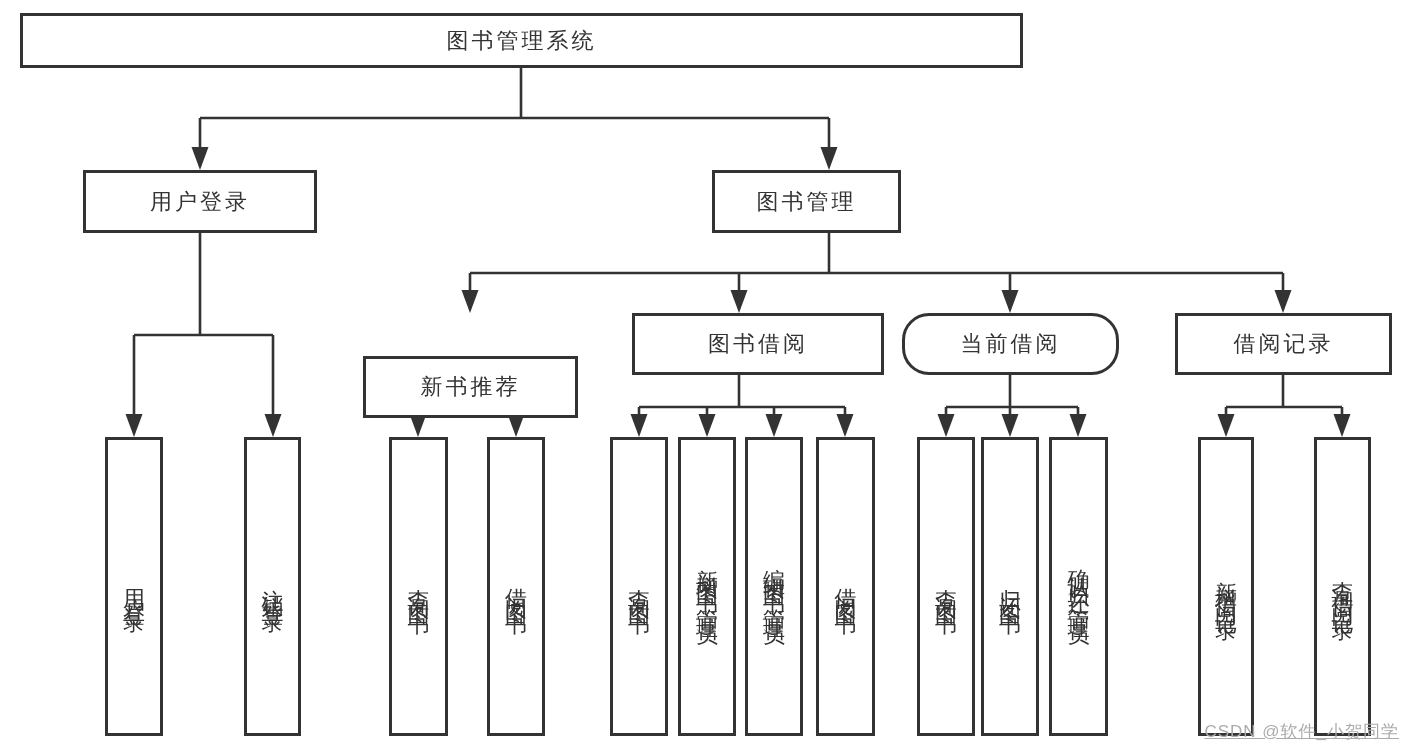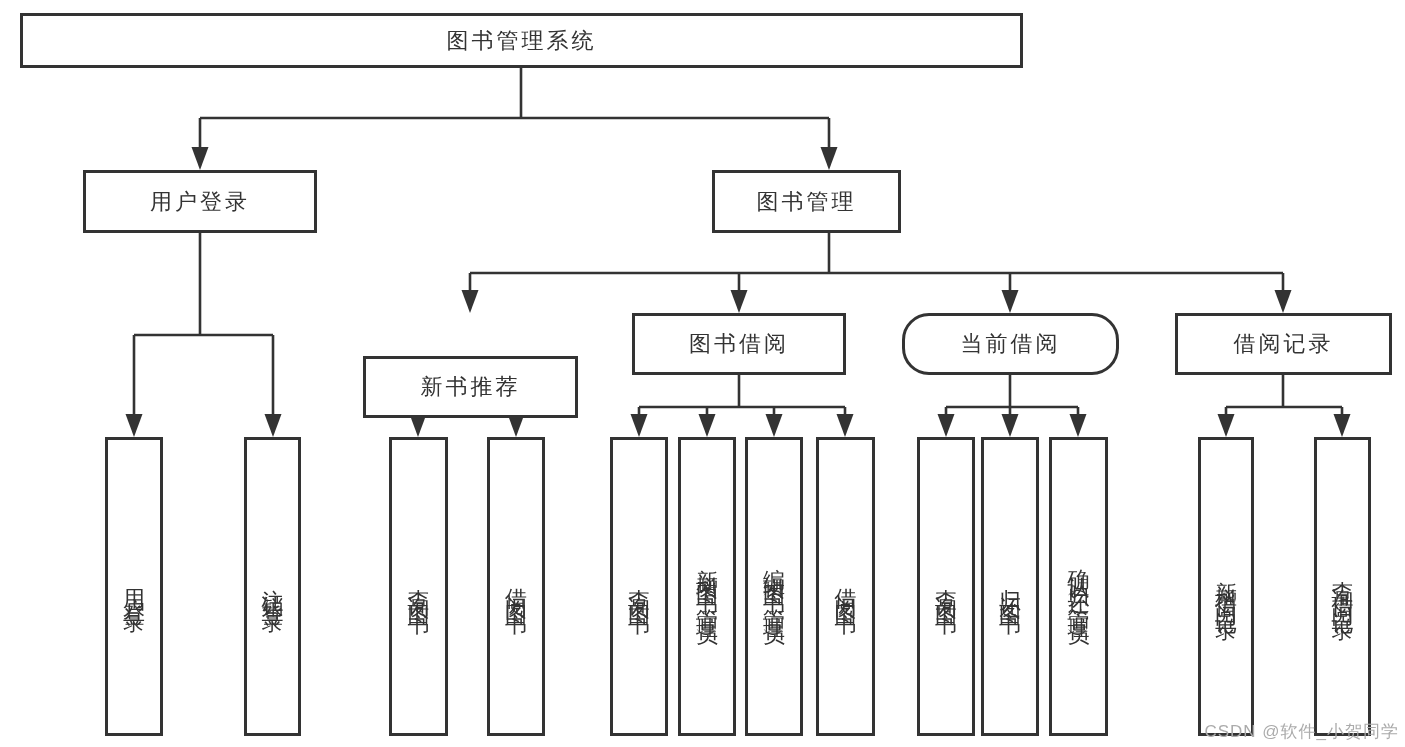--- a/index.html
+++ b/index.html
@@ -56,21 +56,21 @@
 
   
   #node-system-root { left: 20px;  top: 13px;  width: 1003px; height: 55px; }
 
   
   #node-user-login      { left: 83px;  top: 170px; width: 234px; height: 63px; }
   #node-book-management { left: 712px; top: 170px; width: 189px; height: 63px; }
 
   
   #node-new-book-recommendation { left: 363px;  top: 313px; width: 215px; height: 62px; margin-top: 43px; }
-  #node-book-borrowing          { left: 632px;  top: 313px; width: 214px; height: 62px; }
+  #node-book-borrowing          { left: 632px;  top: 313px; width: 252px; height: 62px; }
   #node-current-borrowing       { left: 902px;  top: 313px; width: 217px; height: 62px; border-radius: 27px; }
   #node-borrowing-records       { left: 1175px; top: 313px; width: 217px; height: 62px; }
 
   
   #leaf-user-login          { left: 105px;  top: 437px; width: 58px; height: 299px; }
   #leaf-logout              { left: 244px;  top: 437px; width: 57px; height: 299px; }
   #leaf-query-books-1       { left: 389px;  top: 437px; width: 59px; height: 299px; }
   #leaf-borrow-books-1      { left: 487px;  top: 437px; width: 58px; height: 299px; }
   #leaf-query-books-2       { left: 610px;  top: 437px; width: 58px; height: 299px; }
   #leaf-add-book-admin      { left: 678px;  top: 437px; width: 58px; height: 299px; }
@@ -84,20 +84,21 @@
 
   #watermark {
     position: absolute;
     right: 6px;
     top: 720px;
     z-index: 3;
     font-size: 17px;
     letter-spacing: 1px;
     color: #ababab;
     white-space: nowrap;
+    text-decoration: underline;
   }
 </style>
 </head>
 <body>
 
 <div id="diagram-canvas">
 
   <svg id="connector-svg" viewBox="0 0 1405 747" xmlns="http://www.w3.org/2000/svg">
 
     <g>

